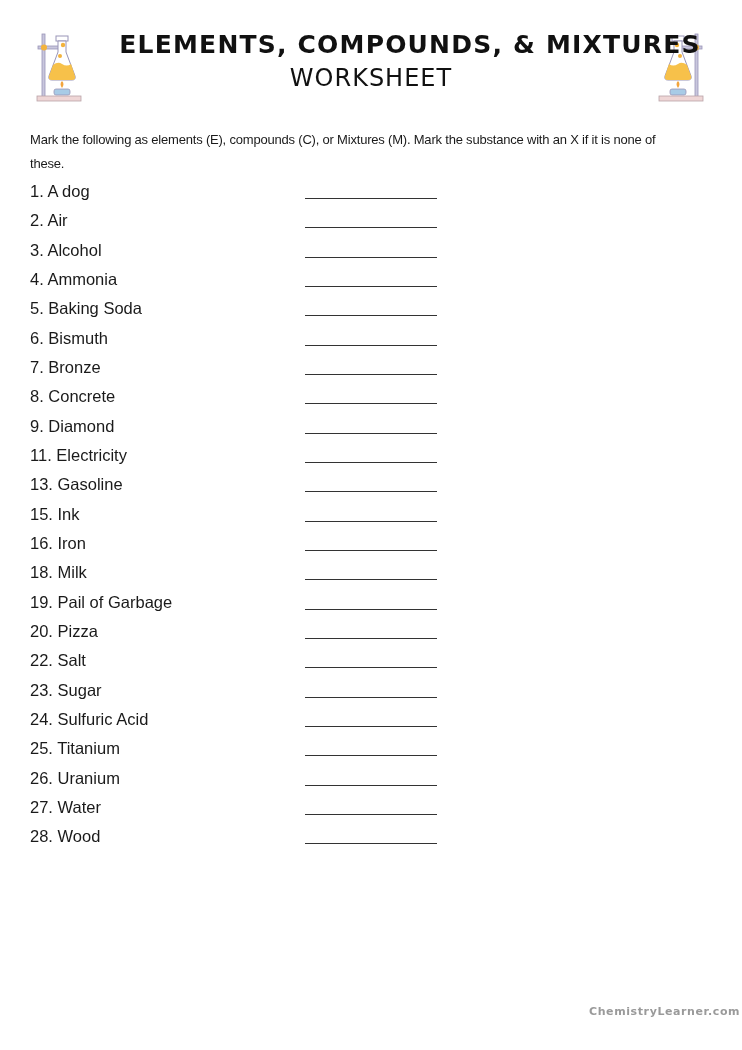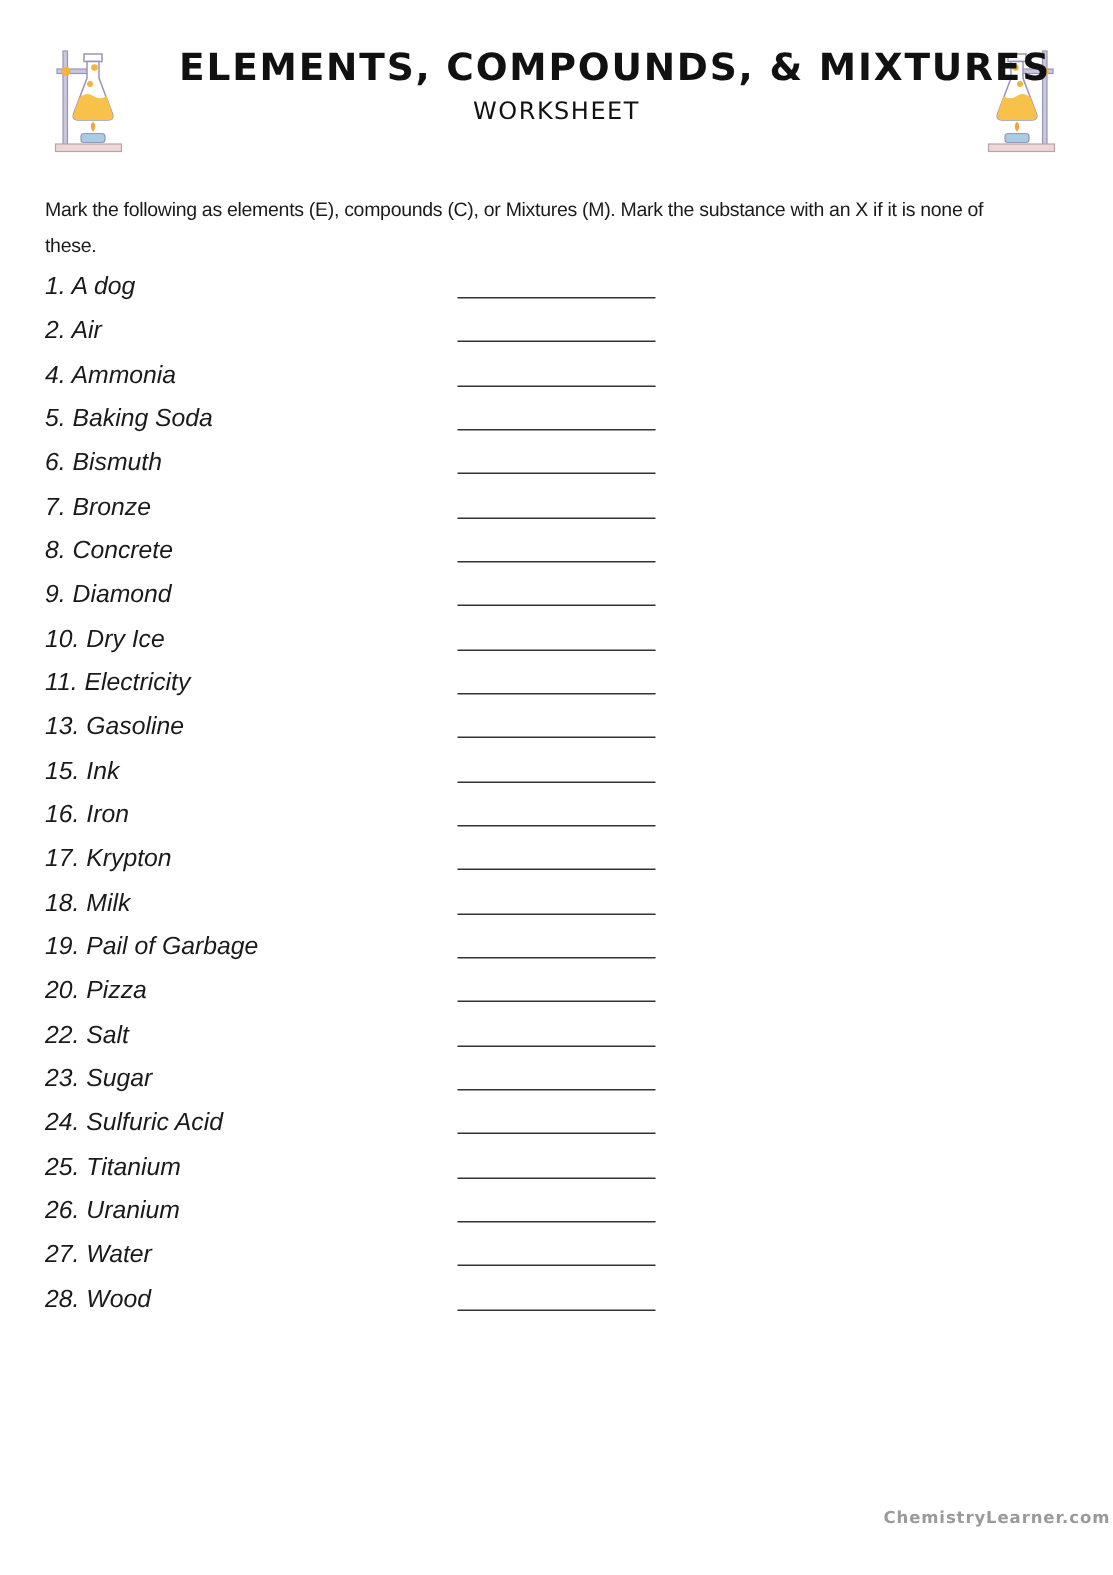--- a/index.html
+++ b/index.html
@@ -5,24 +5,24 @@
   html, body { margin: 0; padding: 0; background: #ffffff; }
   body { width: 742px; height: 1050px; position: relative; overflow: hidden;
          font-family: "Liberation Sans", sans-serif; color: #1a1a1a; }
   .flask { position: absolute; top: 32px; width: 48px; height: 72px; }
   .flask.left { left: 36px; }
   .flask.right { left: 656px; }
   .title { position: absolute; top: 30px; left: 0; width: 742px; text-align: center;
            font-family: "DejaVu Sans", sans-serif; font-weight: bold; font-size: 25px;
            letter-spacing: 1.2px; color: #111; margin-left: 39px; }
   .subtitle { position: absolute; top: 64px; left: 0; width: 742px; text-align: center;
-              font-family: "DejaVu Sans", sans-serif; font-size: 16px; letter-spacing: 1px; color: #111; }
+              font-family: "DejaVu Sans", sans-serif; font-size: 24px; letter-spacing: 1px; color: #111; }
   .instructions { position: absolute; top: 128px; left: 30px; width: 660px;
                   font-size: 13px; line-height: 24px; color: #1a1a1a; letter-spacing: -0.2px; }
-  .list { position: absolute; top: 180px; left: 30px; width: 420px; margin: 0; padding: 0; list-style: none; font-style: italic; }
+  .list { position: absolute; top: 180px; left: 30px; width: 420px; margin: 0; padding: 0; list-style: none; }
   .row { height: 29.33px; position: relative; }
   .row .label { position: absolute; left: 0; top: 0; font-size: 16.5px; line-height: 22px; color: #1a1a1a; }
   .row .blank { position: absolute; left: 275px; top: 18px; width: 132px; height: 0;
                 border-bottom: 1.3px solid #333; }
   .footer { position: absolute; left: 577px; top: 1005px; font-family: "DejaVu Sans", sans-serif;
             font-weight: bold; font-size: 11px; color: #9a9a9a; letter-spacing: 0.6px; margin-left: 12px; }
 </style>
 </head>
 <body>
 
@@ -64,20 +64,24 @@
 <ol class="list">
   <li class="row">
       <span class="label">1. A dog</span>
       <span class="blank"></span>
     </li>
   <li class="row">
       <span class="label">2. Air</span>
       <span class="blank"></span>
     </li>
   <li class="row">
+      <span class="label">3. Alcohol</span>
+      <span class="blank"></span>
+    </li>
+  <li class="row">
       <span class="label">4. Ammonia</span>
       <span class="blank"></span>
     </li>
   <li class="row">
       <span class="label">5. Baking Soda</span>
       <span class="blank"></span>
     </li>
   <li class="row">
       <span class="label">6. Bismuth</span>
       <span class="blank"></span>
@@ -88,41 +92,33 @@
     </li>
   <li class="row">
       <span class="label">8. Concrete</span>
       <span class="blank"></span>
     </li>
   <li class="row">
       <span class="label">9. Diamond</span>
       <span class="blank"></span>
     </li>
   <li class="row">
-      <span class="label">10. Dry Ice</span>
-      <span class="blank"></span>
-    </li>
-  <li class="row">
       <span class="label">11. Electricity</span>
       <span class="blank"></span>
     </li>
   <li class="row">
       <span class="label">13. Gasoline</span>
       <span class="blank"></span>
     </li>
   <li class="row">
       <span class="label">15. Ink</span>
       <span class="blank"></span>
     </li>
   <li class="row">
       <span class="label">16. Iron</span>
-      <span class="blank"></span>
-    </li>
-  <li class="row">
-      <span class="label">17. Krypton</span>
       <span class="blank"></span>
     </li>
   <li class="row">
       <span class="label">18. Milk</span>
       <span class="blank"></span>
     </li>
   <li class="row">
       <span class="label">19. Pail of Garbage</span>
       <span class="blank"></span>
     </li>

